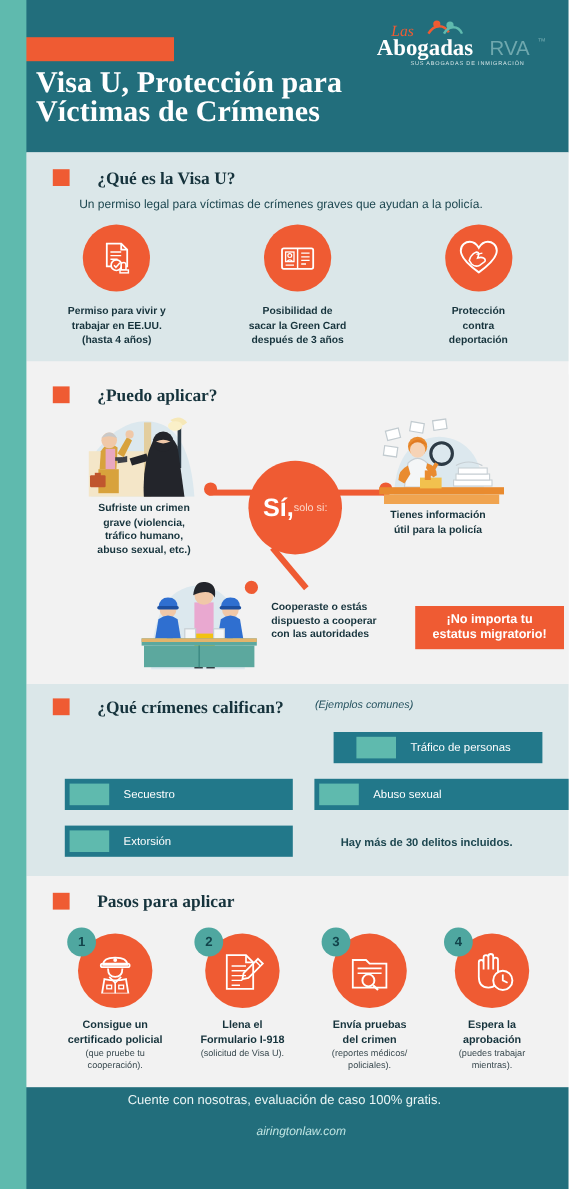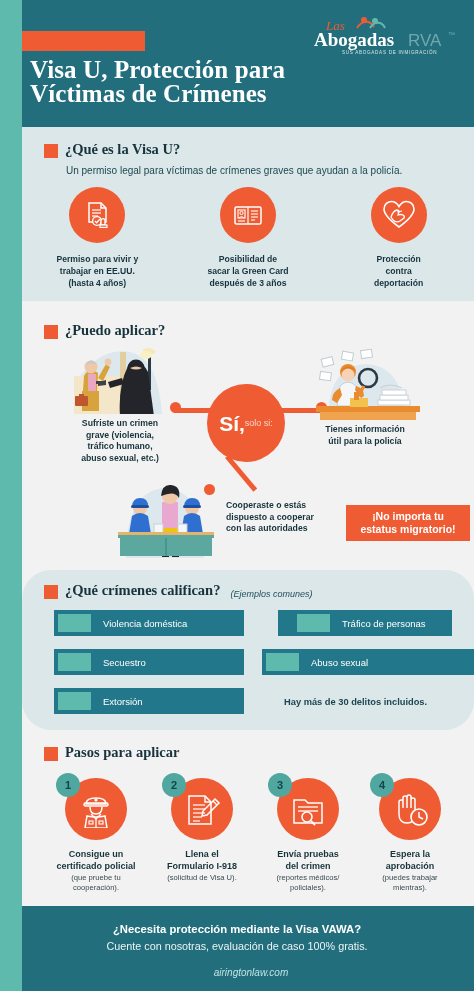--- a/index.html
+++ b/index.html
@@ -45,21 +45,21 @@
     letter-spacing: .1px;
   }
   .logo {
     position: absolute; right: 14px; top: 14px;
     width: 148px; height: 44px;
   }
 
   
   .sec-head {
     position: absolute;
-    display: flex; align-items: flex-end; gap: 7px;
+    display: flex; align-items: flex-start; gap: 23px;
   }
   .sec-square {
     width: 14px; height: 14px; background: #EF5B33; flex: 0 0 14px;
   }
   .sec-title {
     font-family: "Liberation Serif", serif;
     font-weight: bold;
     font-size: 14.5px;
     color: #16333C;
     white-space: nowrap;
@@ -137,21 +137,20 @@
     align-items: center; justify-content: center;
     color: #ffffff; font-size: 10.5px; font-weight: bold; line-height: 13.5px;
     text-align: center;
   }
 
   
   .sec3 {
     position: absolute; left: 22px; top: 570px;
     width: 452px; height: 160px;
     background: #DBE7E9;
-    border-radius: 29px;
   }
   .crime-bar {
     position: absolute; height: 26px; background: #22788A;
     display: flex; align-items: center;
   }
   .crime-chip {
     width: 33px; height: 18px; background: #5FBAAE; margin-left: 4px; flex: 0 0 33px;
   }
   .crime-label {
     margin-left: 12px; color: #ffffff; font-size: 9.5px; font-weight: 500;
@@ -430,24 +429,20 @@
     </div>
   </div>
 
   <div class="sec3">
     <div class="sec-head" style="left:22px; top:12px;">
       <span class="sec-square"></span>
       <span class="sec-title">¿Qué crímenes califican?</span>
       <span class="sec-sub">(Ejemplos comunes)</span>
     </div>
 
-    <div class="crime-bar" style="left:32px; top:40px; width:190px;">
-      <span class="crime-chip"></span>
-      <span class="crime-label">Violencia doméstica</span>
-    </div>
     <div class="crime-bar" style="left:256px; top:40px; width:174px;padding-left:15px;">
       <span class="crime-chip"></span>
       <span class="crime-label">Tráfico de personas</span>
     </div>
     <div class="crime-bar" style="left:32px; top:79px; width:190px;">
       <span class="crime-chip"></span>
       <span class="crime-label">Secuestro</span>
     </div>
     <div class="crime-bar" style="left:240px; top:79px; width:222px;">
       <span class="crime-chip"></span>
@@ -554,18 +549,17 @@
         <div>aprobación</div>
       </div>
       <div class="step-note">
         <div>(puedes trabajar</div>
         <div>mientras).</div>
       </div>
     </div>
   </div>
 
   <div class="footer">
-    <div class="foot-q">¿Necesita protección mediante la Visa VAWA?</div>
     <div class="foot-sub">Cuente con nosotras, evaluación de caso 100% gratis.</div>
     <div class="foot-url">airingtonlaw.com</div>
   </div>
 
 </div>
 
 </body></html>

